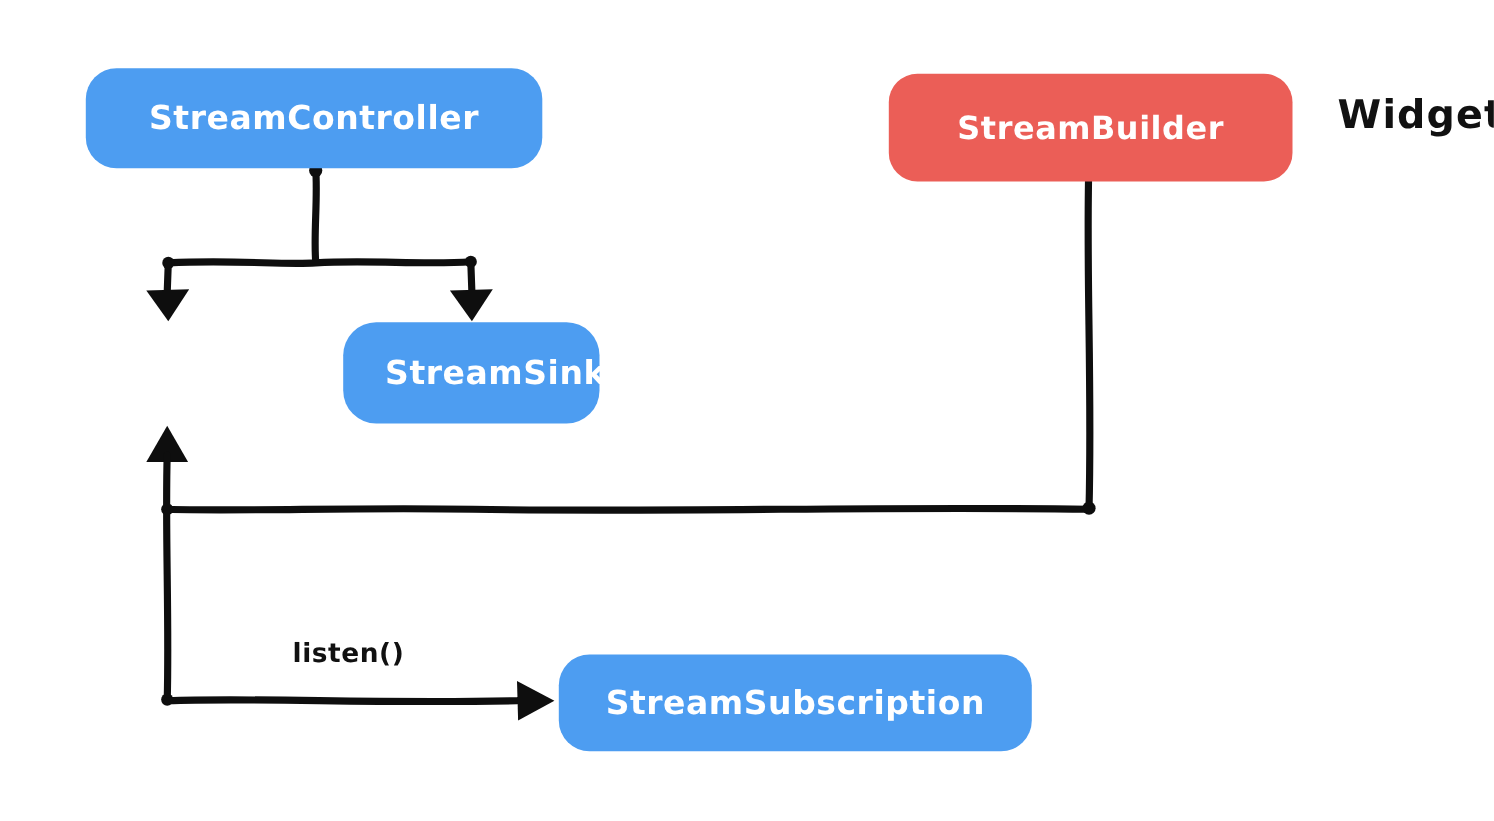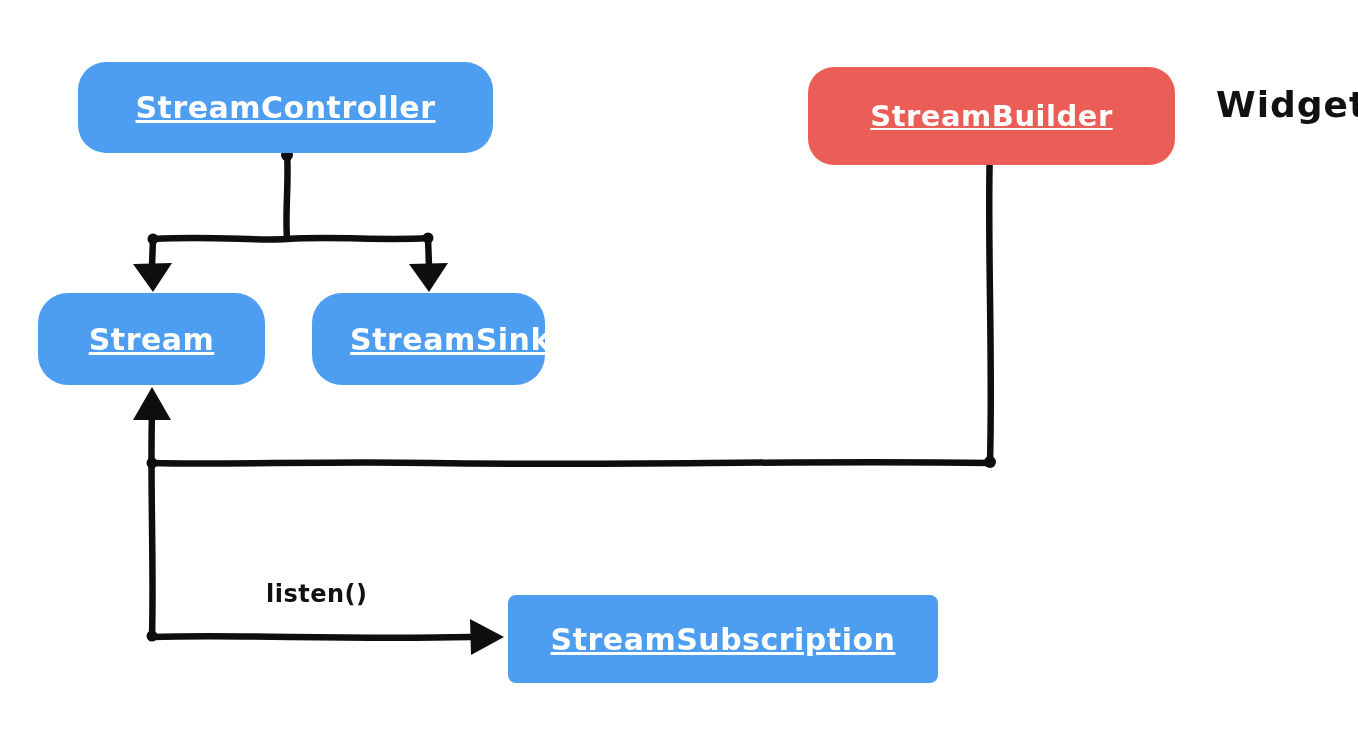--- a/index.html
+++ b/index.html
@@ -32,30 +32,29 @@
   .joint { fill: var(--line, #0e0e0e); }
   .node {
     position: absolute;
     display: flex;
     align-items: center;
     justify-content: center;
     color: var(--node_text, #ffffff);
     font-weight: 700;
     letter-spacing: 0.5px;
     text-align: center;
-    text-decoration: underline;
   }
   .node.blue { background: var(--node_blue, #4d9df1); }
   .node.red  { background: var(--node_red, #eb5e57); }
 
   .node-stream-controller { left: 78px;  top: 62px;  width: 415px; height: 91px; border-radius: 28px; font-size: 30px; }
   .node-stream-builder    { left: 808px; top: 67px;  width: 367px; height: 98px; border-radius: 26px; font-size: 29px; }
   .node-stream            { left: 38px;  top: 293px; width: 227px; height: 92px; border-radius: 30px; font-size: 30px; }
   .node-stream-sink       { left: 312px; top: 293px; width: 233px; height: 92px; border-radius: 30px; font-size: 30px; padding-left: 44px; }
-  .node-stream-subscription { left: 508px; top: 595px; width: 430px; height: 88px; border-radius: 8px; font-size: 30px; }
+  .node-stream-subscription { left: 508px; top: 595px; width: 430px; height: 88px; border-radius: 28px; font-size: 30px; }
 
   .annotation {
     position: absolute;
     color: var(--annotation_text, #111111);
     font-weight: 700;
   }
   .annotation-widget { left: 1216px; top: 84px;  font-size: 36px; letter-spacing: 1px; }
   .annotation-listen { left: 266px;  top: 580px; font-size: 24px; letter-spacing: 0.5px; }
 </style>
 </head>
@@ -96,23 +95,20 @@
   <div class="node blue node-stream-controller">
     <span>StreamController</span>
   </div>
 
   <div class="node red node-stream-builder">
     <span>StreamBuilder</span>
   </div>
 
   <div class="annotation annotation-widget">Widget</div>
 
-  <div class="node blue node-stream">
-    <span>Stream</span>
-  </div>
 
   <div class="node blue node-stream-sink">
     <span>StreamSink</span>
   </div>
 
   <div class="annotation annotation-listen">listen()</div>
 
   <div class="node blue node-stream-subscription">
     <span>StreamSubscription</span>
   </div>

